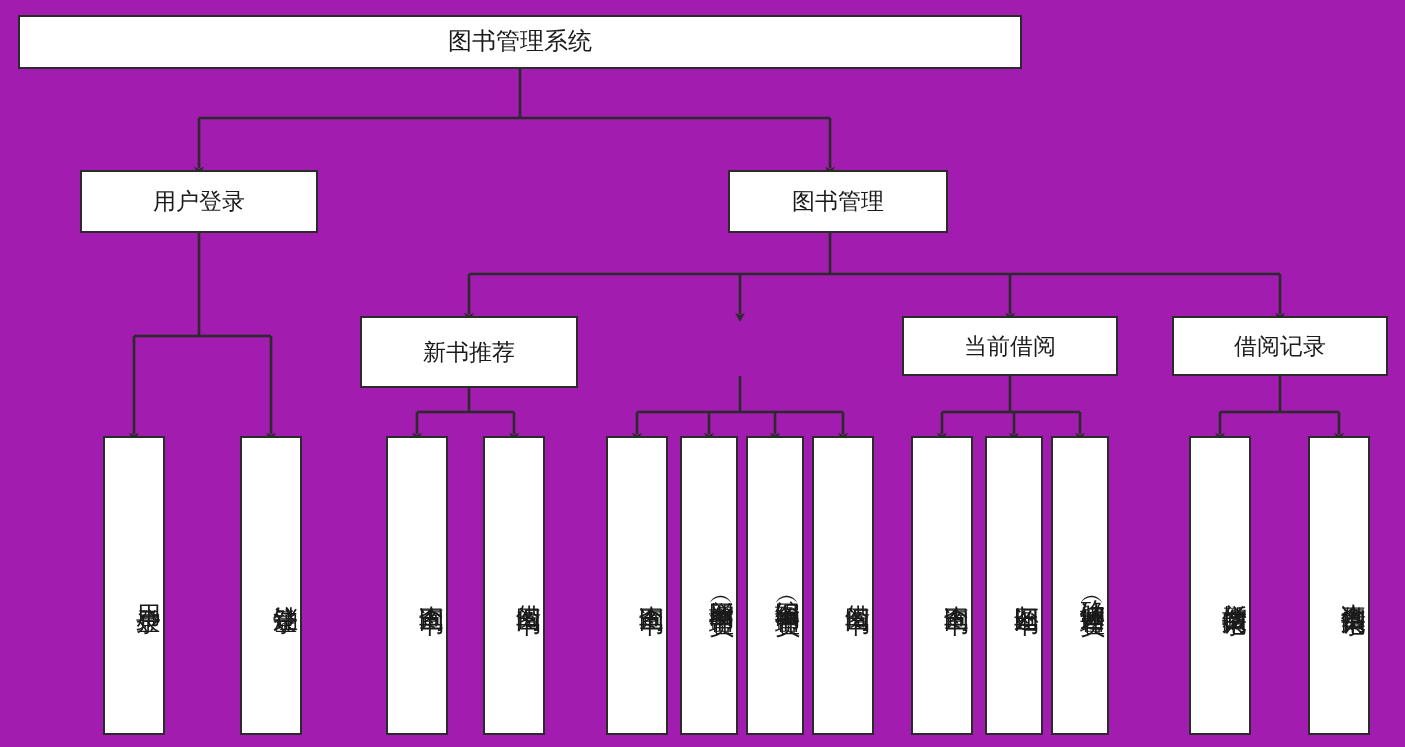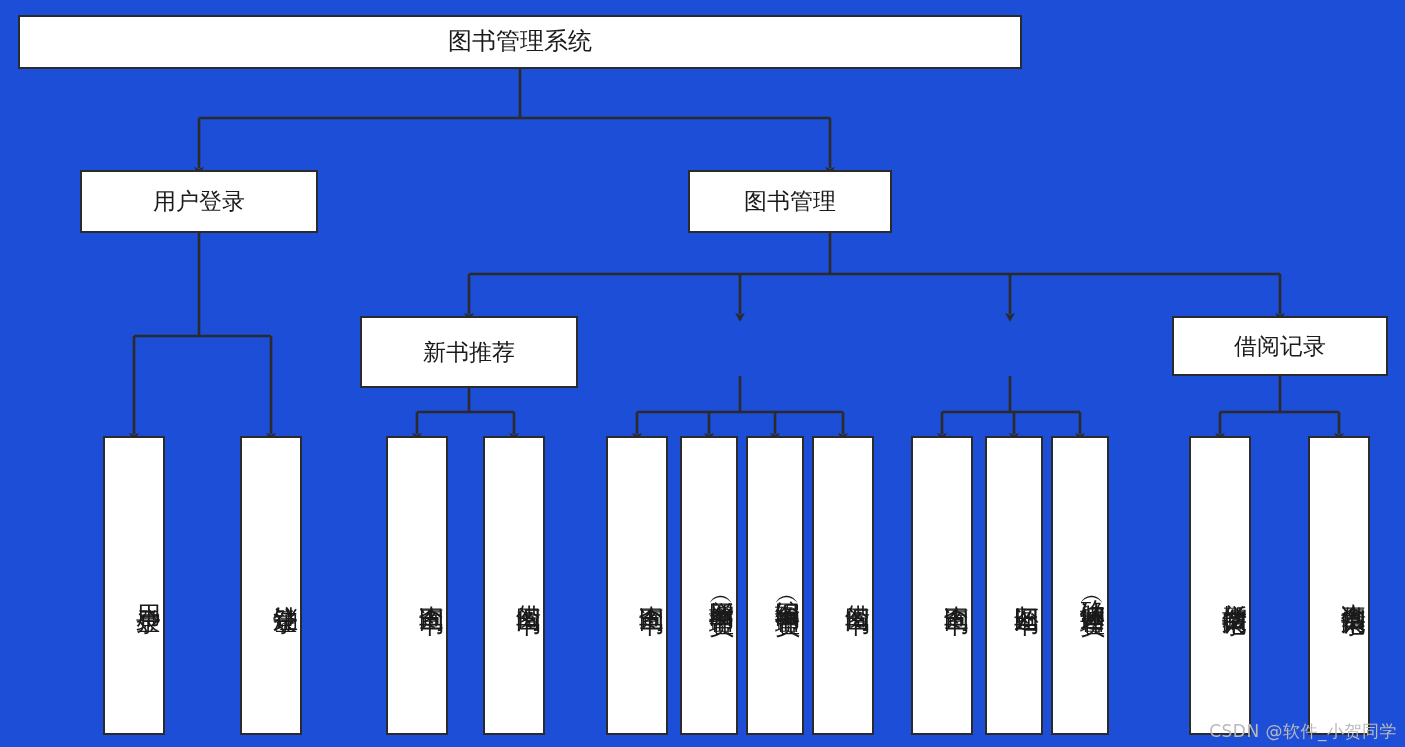--- a/index.html
+++ b/index.html
@@ -8,21 +8,21 @@
     padding: 0;
     background: #ffffff;
   }
   body {
     font-family: "DejaVu Sans", "Liberation Sans", sans-serif;
   }
   #canvas {
     position: relative;
     width: 1405px;
     height: 747px;
-    background: #1d4ed8;
+    background: #a21caf;
     overflow: hidden;
   }
   #edges {
     position: absolute;
     left: 0;
     top: 0;
     width: 1405px;
     height: 747px;
     pointer-events: none;
   }
@@ -124,26 +124,29 @@
     </g>
   </svg>
 
   <div class="node root" style="left: 18px; top: 15px; width: 1004px; height: 54px;">
     <span>图书管理系统</span>
   </div>
 
   <div class="node horiz" style="left: 80px; top: 170px; width: 238px; height: 63px;">
     <span>用户登录</span>
   </div>
-  <div class="node horiz" style="left: 688px; top: 170px; width: 204px; height: 63px; justify-content: center;">
+  <div class="node horiz" style="left: 728px; top: 170px; width: 220px; height: 63px; justify-content: center;">
     <span>图书管理</span>
   </div>
 
   <div class="node horiz" style="left: 360px; top: 316px; width: 218px; height: 72px;">
     <span>新书推荐</span>
+  </div>
+  <div class="node horiz" style="left: 902px; top: 316px; width: 216px; height: 60px;">
+    <span>当前借阅</span>
   </div>
   <div class="node horiz" style="left: 1172px; top: 316px; width: 216px; height: 60px;">
     <span>借阅记录</span>
   </div>
 
   <div class="node vert" style="left: 103px; top: 436px; width: 62px; height: 299px;">
     <span class="vtext">用户登录</span>
   </div>
   <div class="node vert" style="left: 240px; top: 436px; width: 62px; height: 299px;">
     <span class="vtext">注销登录</span>
@@ -179,14 +182,13 @@
     <span class="vtext">确认归还（管理员）</span>
   </div>
 
   <div class="node vert" style="left: 1189px; top: 436px; width: 62px; height: 299px;">
     <span class="vtext">新增借阅记录</span>
   </div>
   <div class="node vert" style="left: 1308px; top: 436px; width: 62px; height: 299px;">
     <span class="vtext">查询借阅记录</span>
   </div>
 
-  <div class="watermark">CSDN @软件_小贺同学</div>
 </div>
 
 </body></html>

